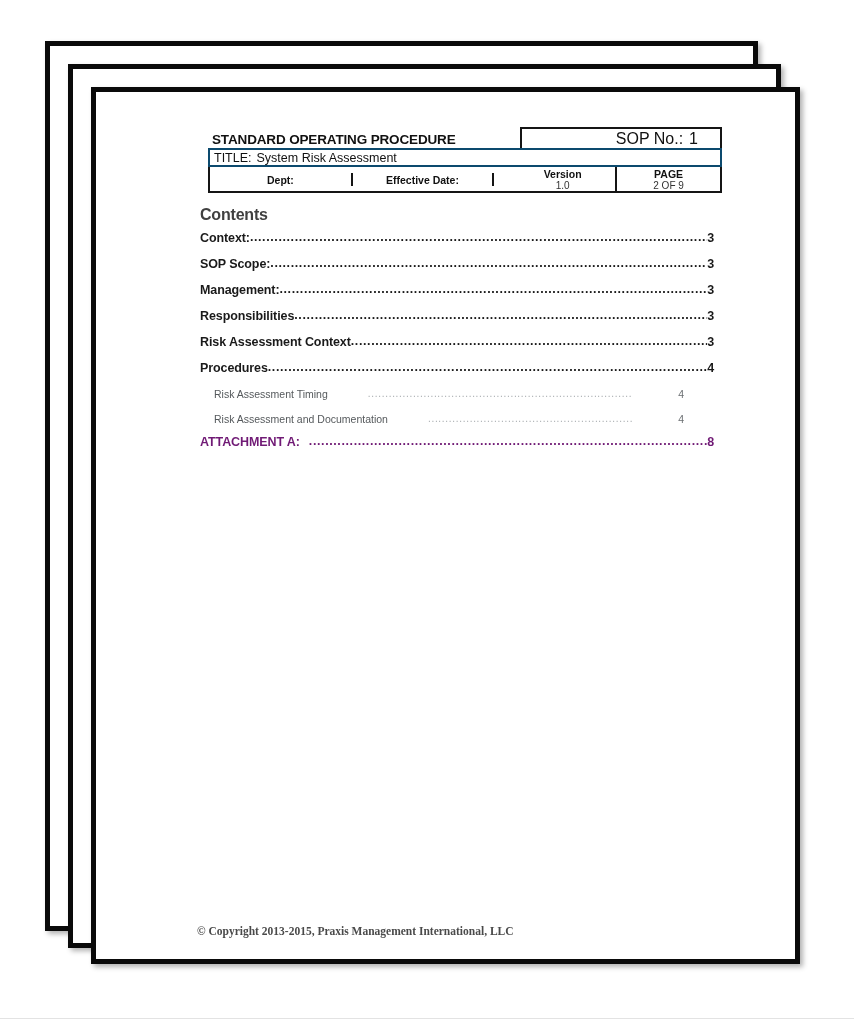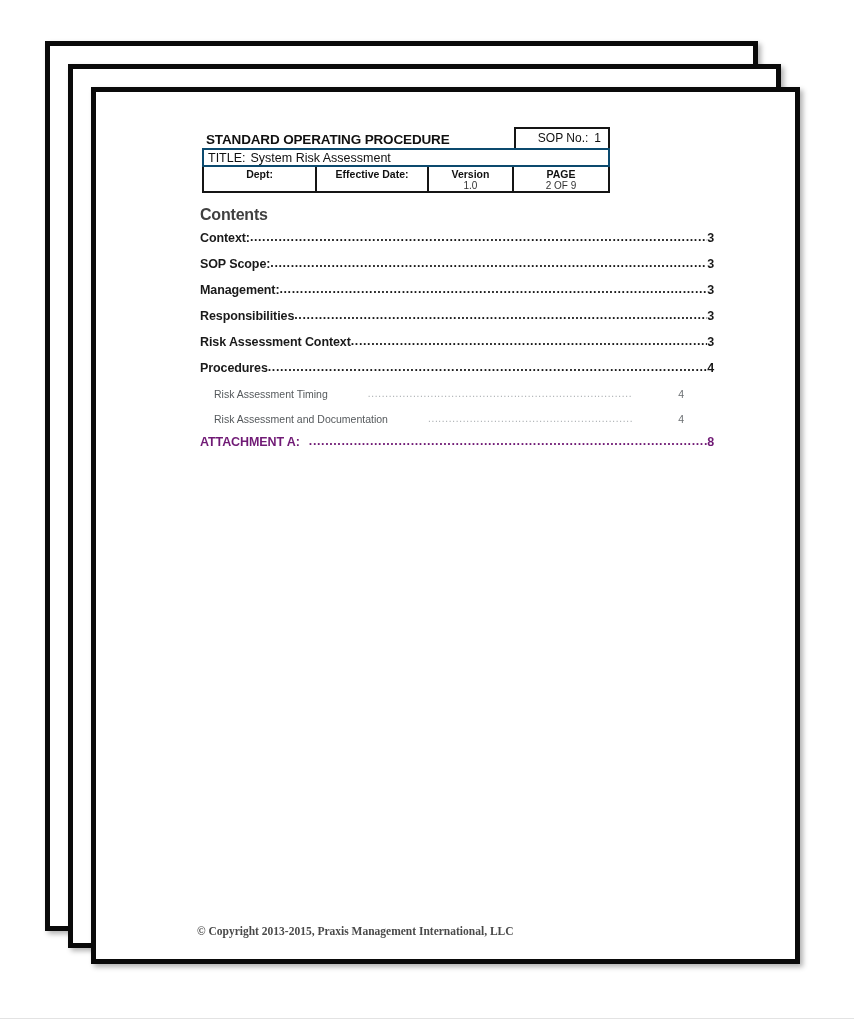--- a/index.html
+++ b/index.html
@@ -48,23 +48,23 @@
 
   .page-inner {
     position: absolute;
     inset: 0;
     background: #fff;
   }
 
   
   .sop-header {
     position: absolute;
-    left: 106px;
+    left: 112px;
     top: 35px;
-    width: 408px;
+    width: 514px;
   }
 
   .hdr-top-row {
     display: flex;
     align-items: flex-end;
     height: 21px;
   }
   .hdr-title-main {
     flex: 0 0 300px;
     font-size: 13.5px;
@@ -75,24 +75,24 @@
     padding-left: 4px;
     white-space: nowrap;
   }
   .hdr-spacer { flex: 0 0 8px; }
   .hdr-sopno {
     flex: 1 1 auto;
     border: 2px solid #151515;
     border-bottom: none;
     box-sizing: border-box;
     height: 21px;
-    font-size: 12px;
+    font-size: 16px;
     color: #111;
     text-align: right;
-    padding-right: 7px;
+    padding-right: 22px;
     line-height: 19px;
     white-space: nowrap;
   }
   .hdr-sopno .sopno-num { margin-left: 6px; }
 
   .hdr-row-title {
     border: 2px solid #0c4a6e;
     box-sizing: border-box;
     height: 19px;
     font-size: 12.5px;
@@ -102,20 +102,21 @@
     white-space: nowrap;
   }
   .hdr-row-title .ttl-lbl { margin-right: 5px; }
 
   .hdr-row-cells {
     display: flex;
     border: 2px solid #151515;
     border-top: none;
     box-sizing: border-box;
     height: 26px;
+    align-items: center;
   }
   .hdr-cell {
     box-sizing: border-box;
     border-right: 2px solid #151515;
     text-align: center;
     padding-top: 1px;
     overflow: hidden;
   }
   .hdr-cell:last-child { border-right: none; }
   .hdr-cell .c-lbl {
@@ -126,21 +127,21 @@
     display: block;
   }
   .hdr-cell .c-val {
     font-size: 10px;
     color: #333;
     line-height: 12px;
     display: block;
   }
   .cell-dept { flex: 0 0 28.0%; }
   .cell-eff  { flex: 0 0 27.7%; }
-  .cell-ver  { flex: 0 0 21.0%; }
+  .cell-ver  { flex: 0 0 21.0%; margin-left: 16px; }
   .cell-page { flex: 1 1 auto; }
 
   
   .contents-block {
     position: absolute;
     left: 101px;
     top: 113px;
     width: 514px;
   }
   .contents-heading {

